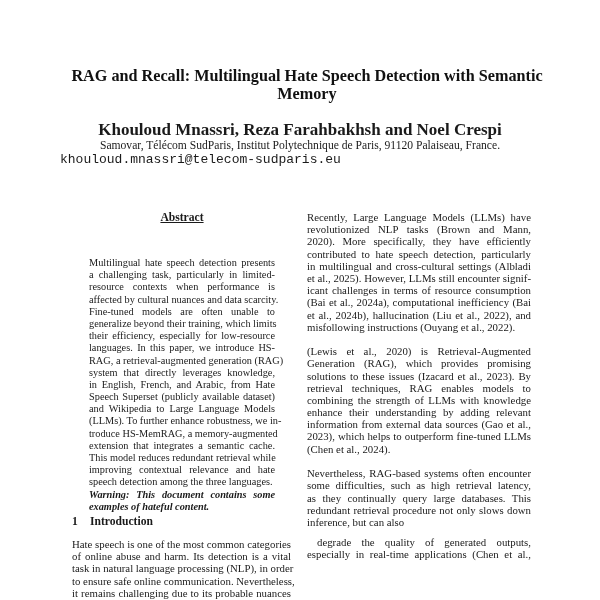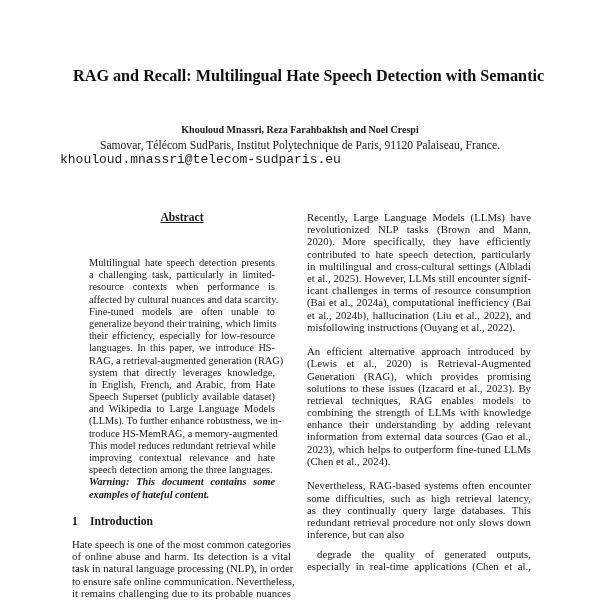--- a/index.html
+++ b/index.html
@@ -4,27 +4,27 @@
 <style>
   html, body { margin: 0; padding: 0; }
   body {
     width: 600px; height: 600px; overflow: hidden;
     background: #ffffff; color: #1a1a1a;
     font-family: "Liberation Serif", "DejaVu Serif", serif;
     position: relative;
   }
   .page { position: absolute; left: 0; top: 0; width: 600px; height: 600px; }
   .title {
-    position: absolute; left: 73px; top: 67px; width: 480px;
-    text-align: left; font-weight: bold; font-size: 16.2px; line-height: 18px;
+    position: absolute; left: 67px; top: 67px; width: 480px;
+    text-align: center; font-weight: bold; font-size: 16.2px; line-height: 18px;
     color: #111;
   }
   .authors {
     position: absolute; left: 60px; top: 123px; width: 480px;
-    text-align: center; font-weight: bold; font-size: 10px; line-height: 14px;
+    text-align: center; font-weight: bold; font-size: 17px; line-height: 14px;
   }
   .affil {
     position: absolute; left: 60px; top: 139px; width: 480px;
     text-align: center; font-size: 11.6px; line-height: 14px;
   }
   .email {
     position: absolute; left: 60px; top: 153px; width: 480px;
     text-align: left; font-family: "Liberation Mono", "DejaVu Sans Mono", monospace;
     font-size: 13px; line-height: 14px;
   }
@@ -55,20 +55,21 @@
   .para { display: block; margin-bottom: 12.3px; }
   .para.indent .line:first-child { text-indent: 10px; }
 </style>
 </head>
 <body>
 
 <div class="page">
 
   <div class="title">
     <div>RAG and Recall: Multilingual Hate Speech Detection with Semantic</div>
+    <div>Memory</div>
   </div>
 
   <div class="authors">Khouloud Mnassri, Reza Farahbakhsh  and  Noel Crespi</div>
   <div class="affil">Samovar, Télécom SudParis, Institut Polytechnique de Paris, 91120 Palaiseau, France.</div>
   <div class="email">khouloud.mnassri@telecom-sudparis.eu</div>
 
   <div class="abs-head">Abstract</div>
 
   <div class="abs-body">
     <span class="line">Multilingual hate speech detection presents</span>
@@ -79,20 +80,21 @@
     <span class="line">generalize beyond their training, which limits</span>
     <span class="line">their efficiency, especially for low-resource</span>
     <span class="line">languages. In this paper, we introduce HS-</span>
     <span class="line">RAG, a retrieval-augmented generation (RAG)</span>
     <span class="line">system that directly leverages knowledge,</span>
     <span class="line">in English, French, and Arabic, from Hate</span>
     <span class="line">Speech Superset (publicly available dataset)</span>
     <span class="line">and Wikipedia to Large Language Models</span>
     <span class="line">(LLMs). To further enhance robustness, we in-</span>
     <span class="line">troduce HS-MemRAG, a memory-augmented</span>
+    <span class="line">extension that integrates a semantic cache.</span>
     <span class="line">This model reduces redundant retrieval while</span>
     <span class="line">improving contextual relevance and hate</span>
     <span class="line last">speech detection among the three languages.</span>
     <span class="line warn">Warning: This document contains some</span>
     <span class="line warn last">examples of hateful content.</span>
   </div>
 
   <div class="sec-head">
     <span class="num">1</span><span>Introduction</span>
   </div>
@@ -112,21 +114,20 @@
       <span class="line">2020). More specifically, they have efficiently</span>
       <span class="line">contributed to hate speech detection, particularly</span>
       <span class="line">in multilingual and cross-cultural settings (Albladi</span>
       <span class="line">et al., 2025). However, LLMs still encounter signif-</span>
       <span class="line">icant challenges in terms of resource consumption</span>
       <span class="line">(Bai et al., 2024a), computational inefficiency (Bai</span>
       <span class="line">et al., 2024b), hallucination (Liu et al., 2022), and</span>
       <span class="line last">misfollowing instructions (Ouyang et al., 2022).</span>
     </div>
     <div class="para">
-      <span class="line">An efficient alternative approach introduced by</span>
       <span class="line">(Lewis et al., 2020) is Retrieval-Augmented</span>
       <span class="line">Generation (RAG), which provides promising</span>
       <span class="line">solutions to these issues (Izacard et al., 2023). By</span>
       <span class="line">retrieval techniques, RAG enables models to</span>
       <span class="line">combining the strength of LLMs with knowledge</span>
       <span class="line">enhance their understanding by adding relevant</span>
       <span class="line">information from external data sources (Gao et al.,</span>
       <span class="line">2023), which helps to outperform fine-tuned LLMs</span>
       <span class="line last">(Chen et al., 2024).</span>
     </div>

